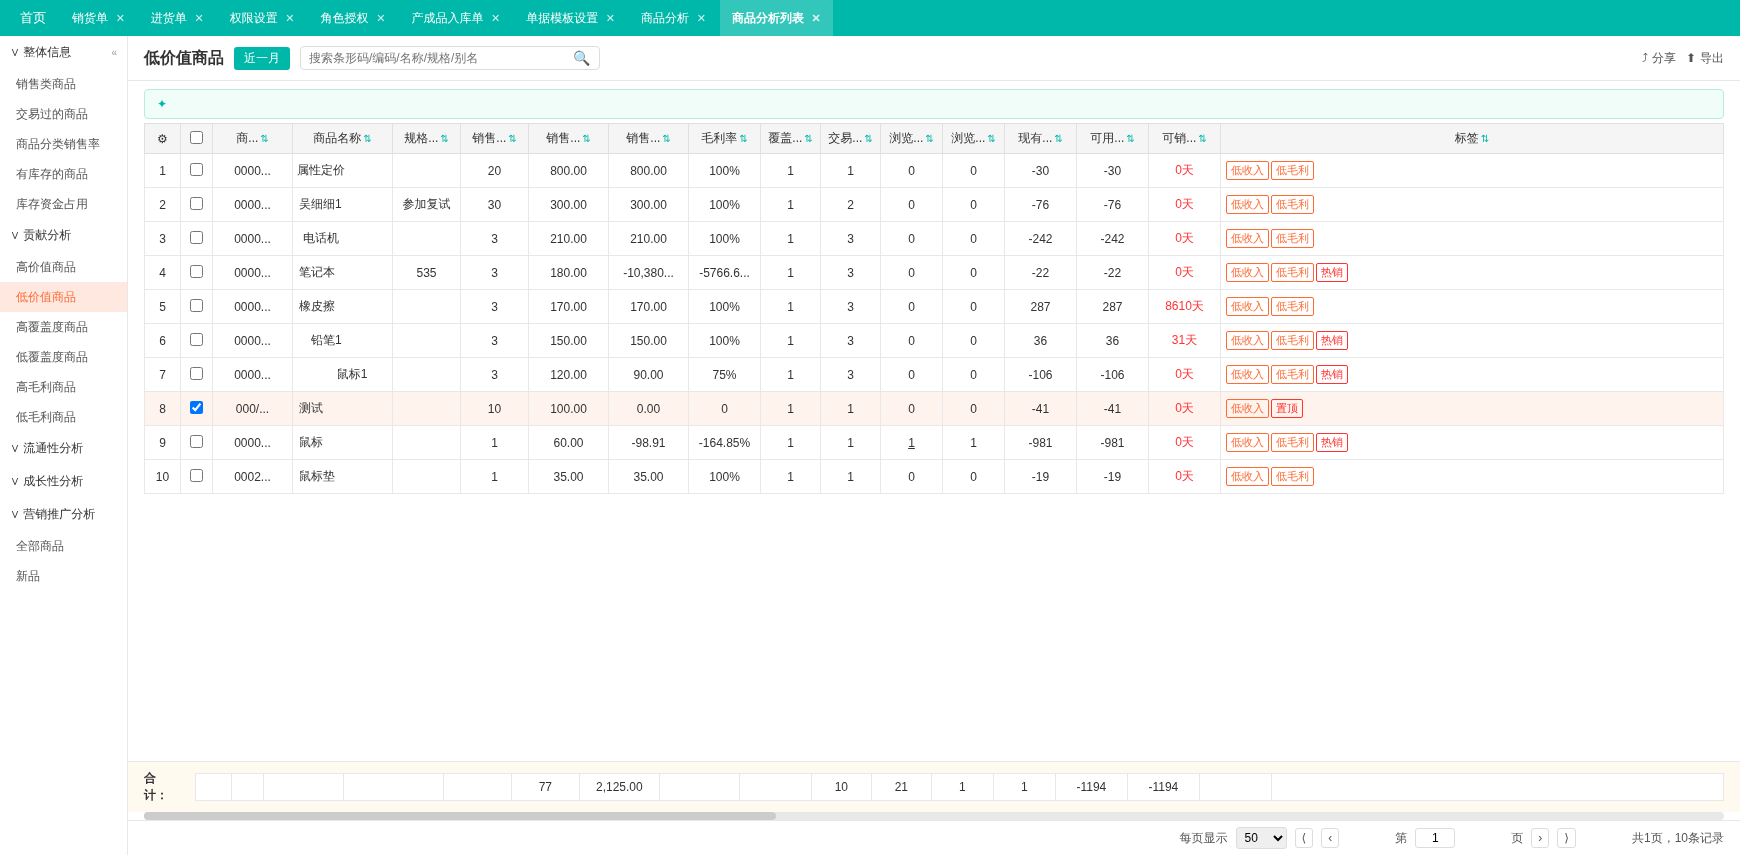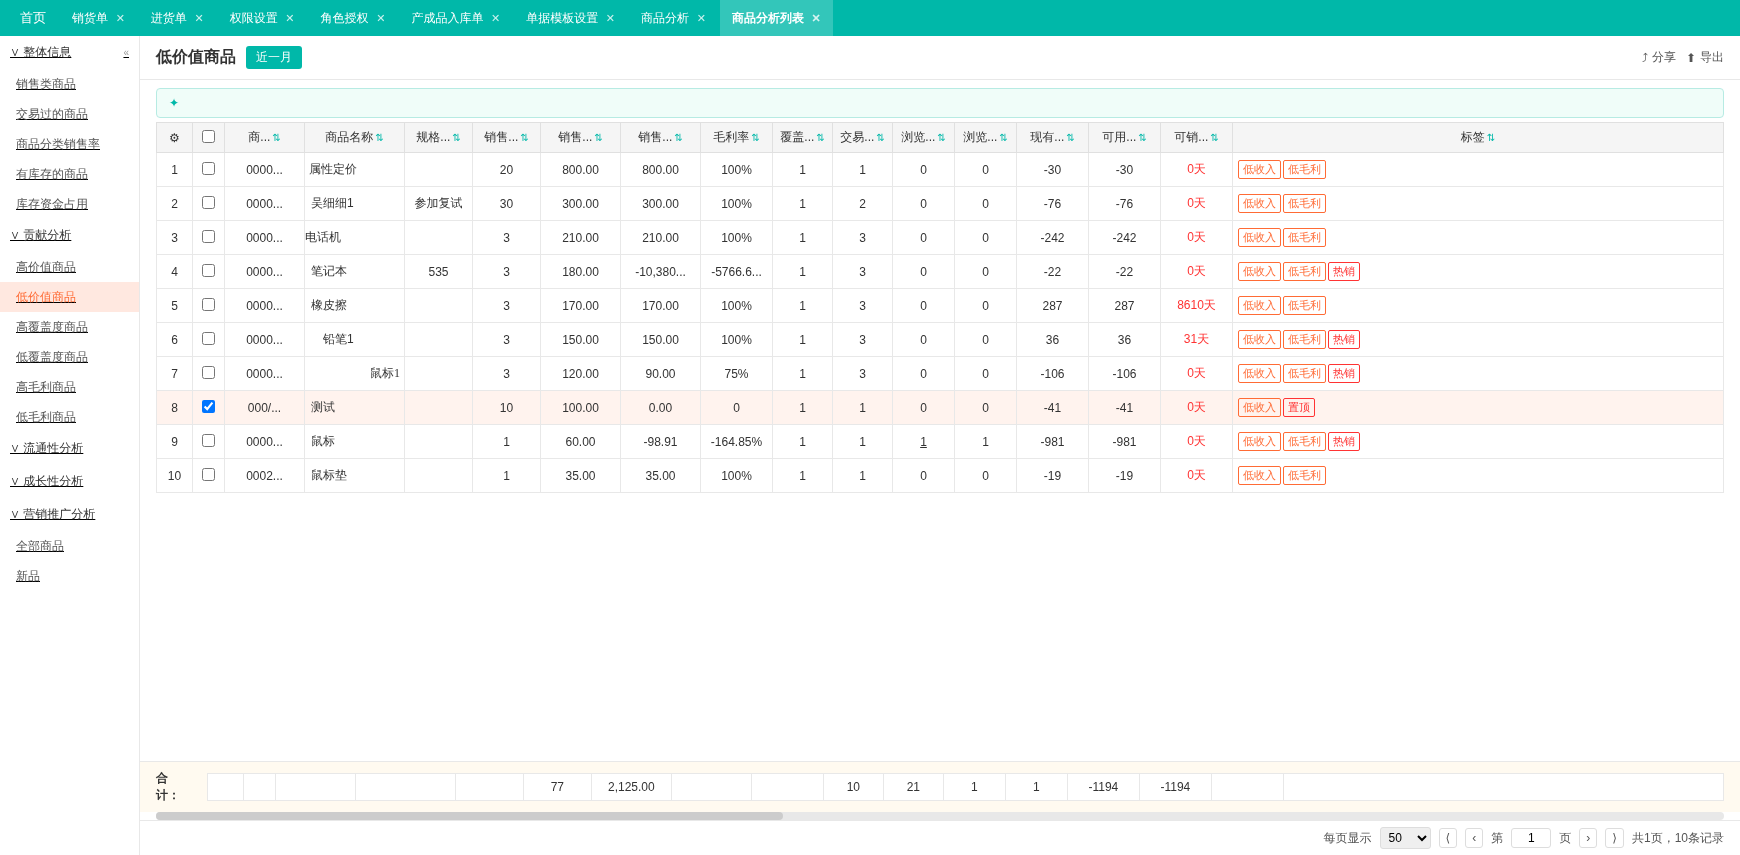--- a/index.html
+++ b/index.html
@@ -31,26 +31,25 @@
     }
 
     
     .main-layout {
       display: flex;
       height: calc(100vh - 36px);
     }
 
     
     .sidebar {
-      width: 140px;
+      width: 128px;
       background: #fff;
       border-right: 1px solid #e8e8e8;
       overflow-y: auto;
       flex-shrink: 0;
-      text-decoration: underline;
     }
     .sidebar-group-title {
       display: flex;
       align-items: center;
       justify-content: space-between;
       padding: 8px 10px;
       color: #333;
       font-size: 12px;
       cursor: pointer;
     }
@@ -206,21 +205,21 @@
     
     .footer {
       display: flex;
       align-items: center;
       justify-content: flex-end;
       padding: 6px 16px;
       border-top: 1px solid #e8e8e8;
       gap: 8px;
       background: #fff;
     }
-    .footer-info { color: #555; }
+    .footer-info { color: #555; margin-left: 48px; }
     .page-size-select {
       border: 1px solid #ddd;
       border-radius: 3px;
       padding: 2px 4px;
       font-size: 12px;
     }
     .page-btn {
       border: 1px solid #ddd;
       background: #fff;
       padding: 2px 6px;
@@ -318,20 +317,24 @@
     </div>
     <div class="sidebar-item">全部商品</div>
     <div class="sidebar-item">新品</div>
   </div>
 
   <div class="content-area">
 
     <div class="page-header">
       <span class="page-title">低价值商品</span>
       <button class="filter-btn">近一月</button>
+      <div class="search-box">
+        <input type="text" placeholder="搜索条形码/编码/名称/规格/别名" style="">
+        <span class="search-icon">🔍</span>
+      </div>
       <div class="header-actions">
         <div class="action-btn">
           <span>⤴</span>
           <span>分享</span>
         </div>
         <div class="action-btn">
           <span>⬆</span>
           <span>导出</span>
         </div>
       </div>
@@ -419,21 +422,21 @@
       <td>0</td>
       <td>-76</td>
       <td>-76</td>
       <td><span class="day-red">0天</span></td>
       <td style="text-align:left;"><span class="tag tag-orange">低收入</span><span class="tag tag-orange">低毛利</span></td>
     </tr>
             <tr>
       <td>3</td>
       <td><input type="checkbox" style=""></td>
       <td>0000...</td>
-      <td style="text-align:left;padding-left:0;">电话机</td>
+      <td style="text-align:left;padding-left:10px;">电话机</td>
       <td></td>
       <td>3</td>
       <td>210.00</td>
       <td>210.00</td>
       <td>100%</td>
       <td>1</td>
       <td>3</td>
       <td><span>0</span></td>
       <td>0</td>
       <td>-242</td>
@@ -495,21 +498,21 @@
       <td>0</td>
       <td>36</td>
       <td>36</td>
       <td><span class="day-red">31天</span></td>
       <td style="text-align:left;"><span class="tag tag-orange">低收入</span><span class="tag tag-orange">低毛利</span><span class="tag tag-red">热销</span></td>
     </tr>
             <tr>
       <td>7</td>
       <td><input type="checkbox" style=""></td>
       <td>0000...</td>
-      <td style="text-align:right;padding-left:23px;font-family:Liberation Serif, serif;">鼠标1</td>
+      <td style="text-align:center;padding-left:23px;">鼠标1</td>
       <td></td>
       <td>3</td>
       <td>120.00</td>
       <td>90.00</td>
       <td>75%</td>
       <td>1</td>
       <td>3</td>
       <td><span>0</span></td>
       <td>0</td>
       <td>-106</td>

